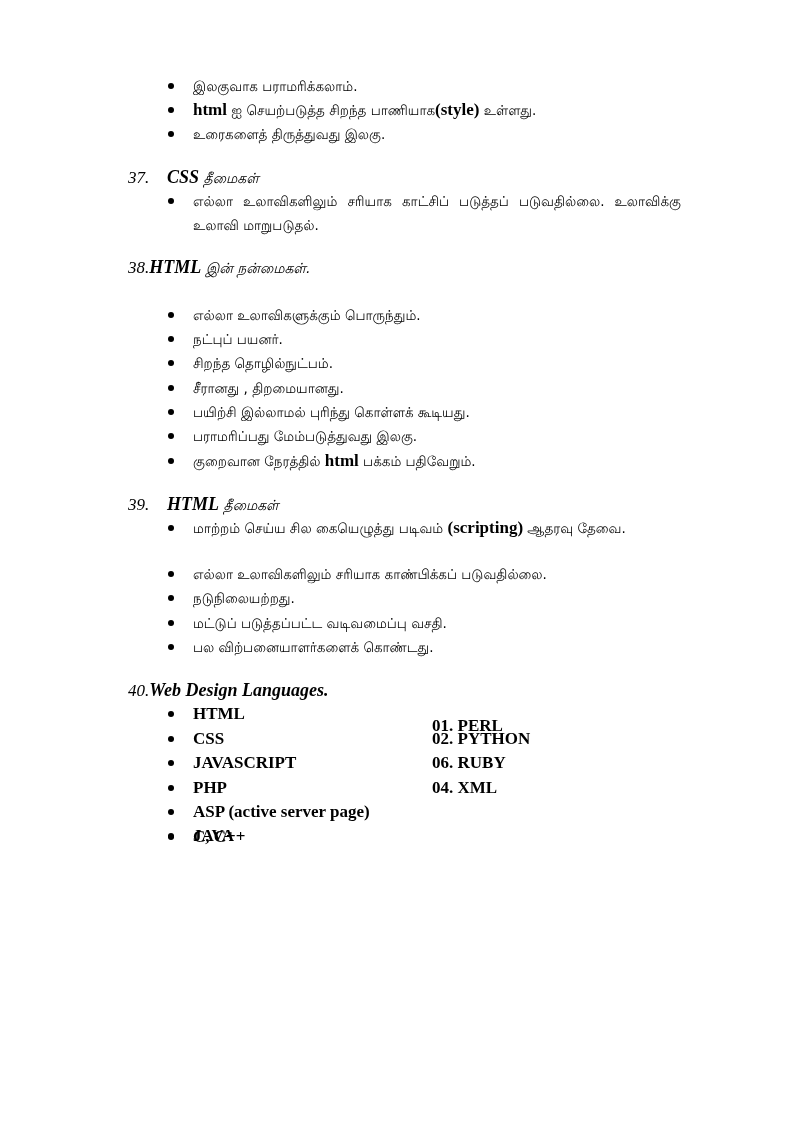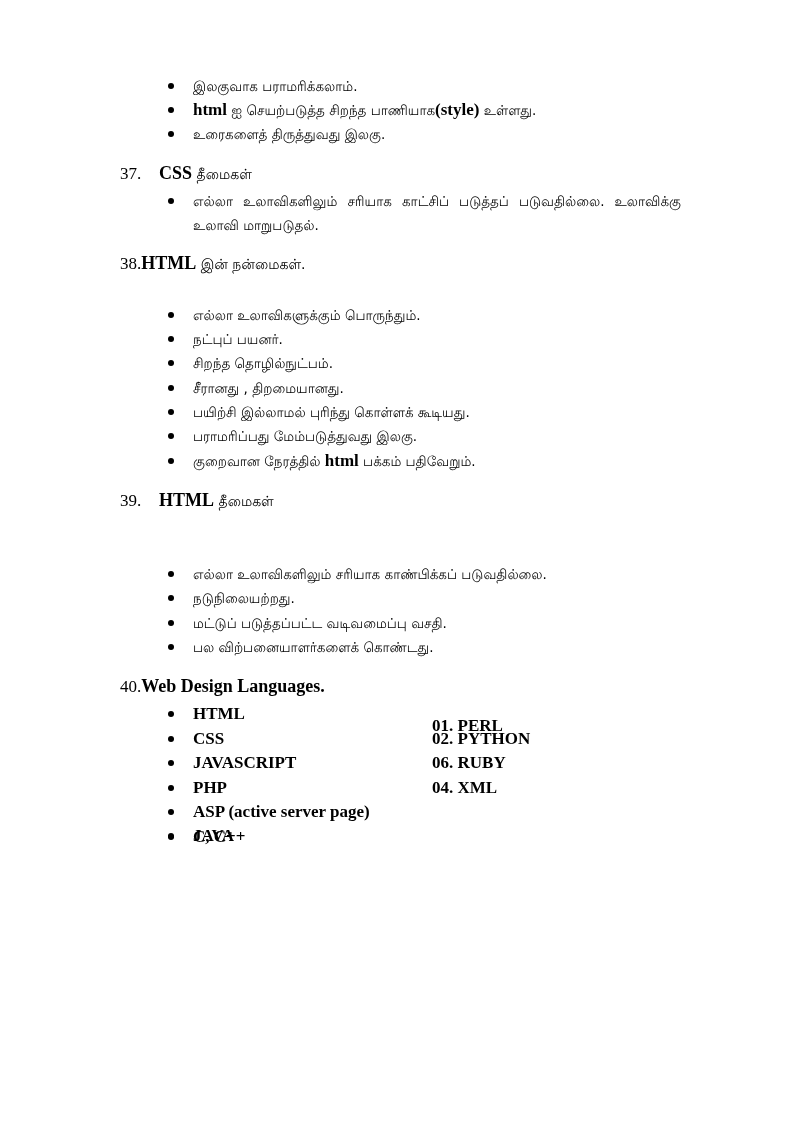--- a/index.html
+++ b/index.html
@@ -13,22 +13,23 @@
     font-size: 13.5px; line-height: 24px;
   }
   .dot {
     width: 6px; height: 6px; border-radius: 50%; background: #000;
     margin-top: 9px; margin-right: 19px; flex: 0 0 6px;
   }
   .txt { white-space: nowrap; }
   .txt.wrap { white-space: normal; width: 488px; text-align: justify; }
   .b { font-family: "Liberation Serif", serif; font-weight: bold; font-size: 17px; }
   .heading {
-    position: absolute; left: 120px; font-size: 14px; line-height: 16px;
+    position: absolute; left: 128px; font-size: 14px; line-height: 24px;
     white-space: nowrap;
+    font-style: italic;
   }
   .heading .num { font-family: "Liberation Serif", serif; font-size: 17px; }
   .heading .en { font-family: "Liberation Serif", serif; font-weight: bold; font-size: 18px; }
   .lang-row {
     position: absolute; left: 168px; display: flex; align-items: flex-start;
     font-family: "Liberation Serif", serif; font-weight: bold; font-size: 17px; line-height: 24px;
   }
   .lang-right {
     position: absolute; left: 432px; font-family: "Liberation Serif", serif;
     font-weight: bold; font-size: 17px; line-height: 24px; white-space: nowrap;
@@ -88,20 +89,24 @@
     <span class="txt">பராமரிப்பது மேம்படுத்துவது இலகு.</span>
   </div>
   <div class="bullet-row" style="top:449px">
     <span class="dot"></span>
     <span class="txt"><span>குறைவான நேரத்தில் </span><span class="b">html</span><span> பக்கம் பதிவேறும்.</span></span>
   </div>
 
   <div class="heading" style="top:492px">
     <span class="num">39.</span>&nbsp;&nbsp;&nbsp;&nbsp;<span class="en">HTML</span><span> தீமைகள்</span>
   </div>
+  <div class="bullet-row" style="top:516px">
+    <span class="dot"></span>
+    <span class="txt wrap"><span>மாற்றம் செய்ய சில கையெழுத்து படிவம் </span><span class="b">(scripting)</span><span> ஆதரவு தேவை.</span></span>
+  </div>
   <div class="bullet-row" style="top:562px">
     <span class="dot"></span>
     <span class="txt">எல்லா உலாவிகளிலும் சரியாக காண்பிக்கப் படுவதில்லை.</span>
   </div>
   <div class="bullet-row" style="top:586px">
     <span class="dot"></span>
     <span class="txt">நடுநிலையற்றது.</span>
   </div>
   <div class="bullet-row" style="top:611px">
     <span class="dot"></span>

